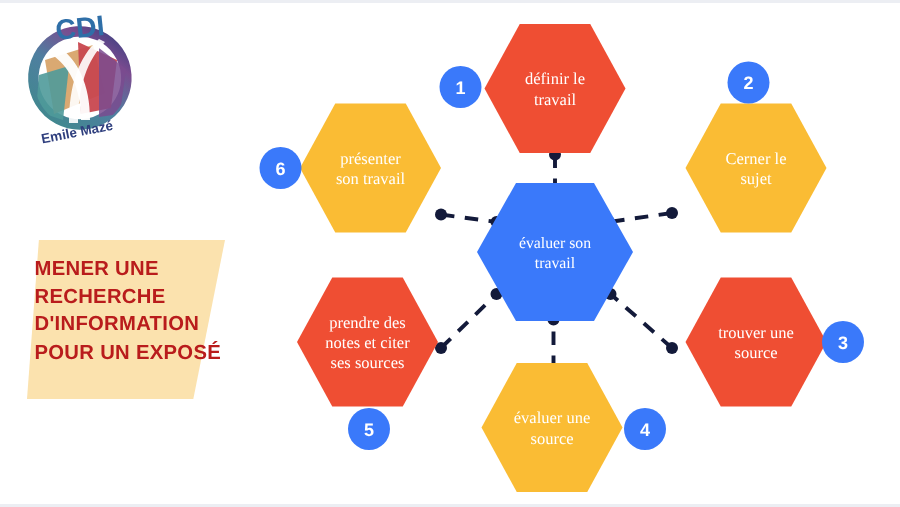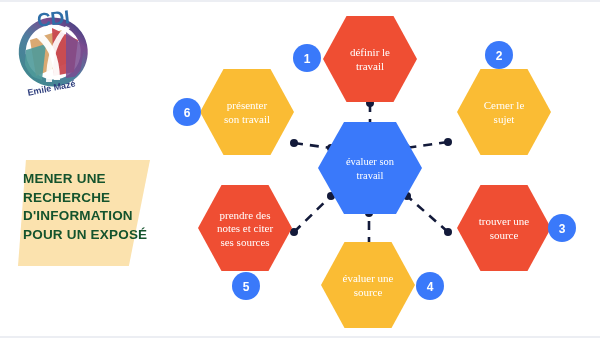--- a/index.html
+++ b/index.html
@@ -54,21 +54,21 @@
     position: absolute;
     inset: 0;
     background: #fbe2ae;
     clip-path: polygon(6% 0%, 100% 0%, 84% 100%, 0% 100%);
   }
   #title-text {
     position: absolute;
     left: 5px;
     top: 10px;
     width: 150px;
-    color: #14532d;
+    color: #b91c1c;
     font-family: "Liberation Sans", sans-serif;
     font-size: 13.5px;
     font-weight: 600;
     line-height: 18.5px;
     letter-spacing: 0.2px;
     white-space: pre-line;
   }
 
   
   #diagram {

